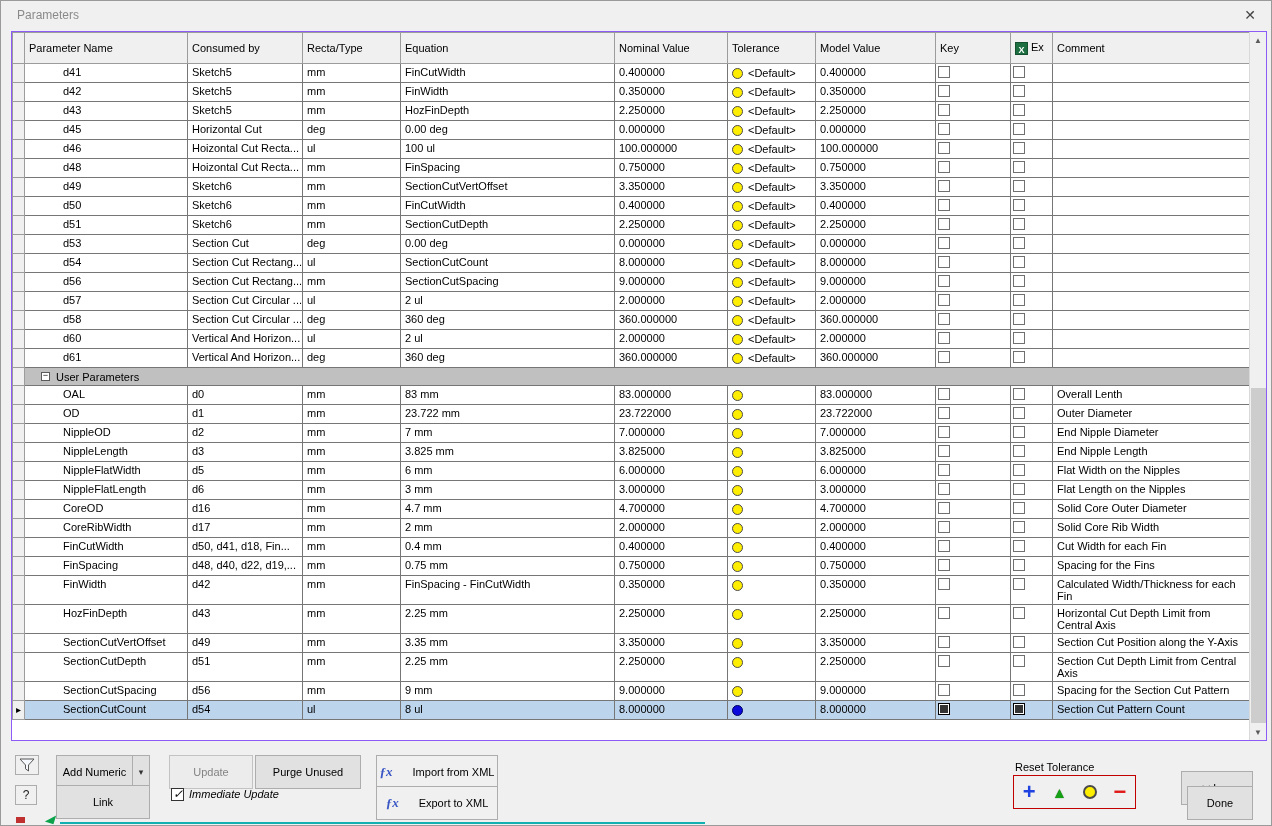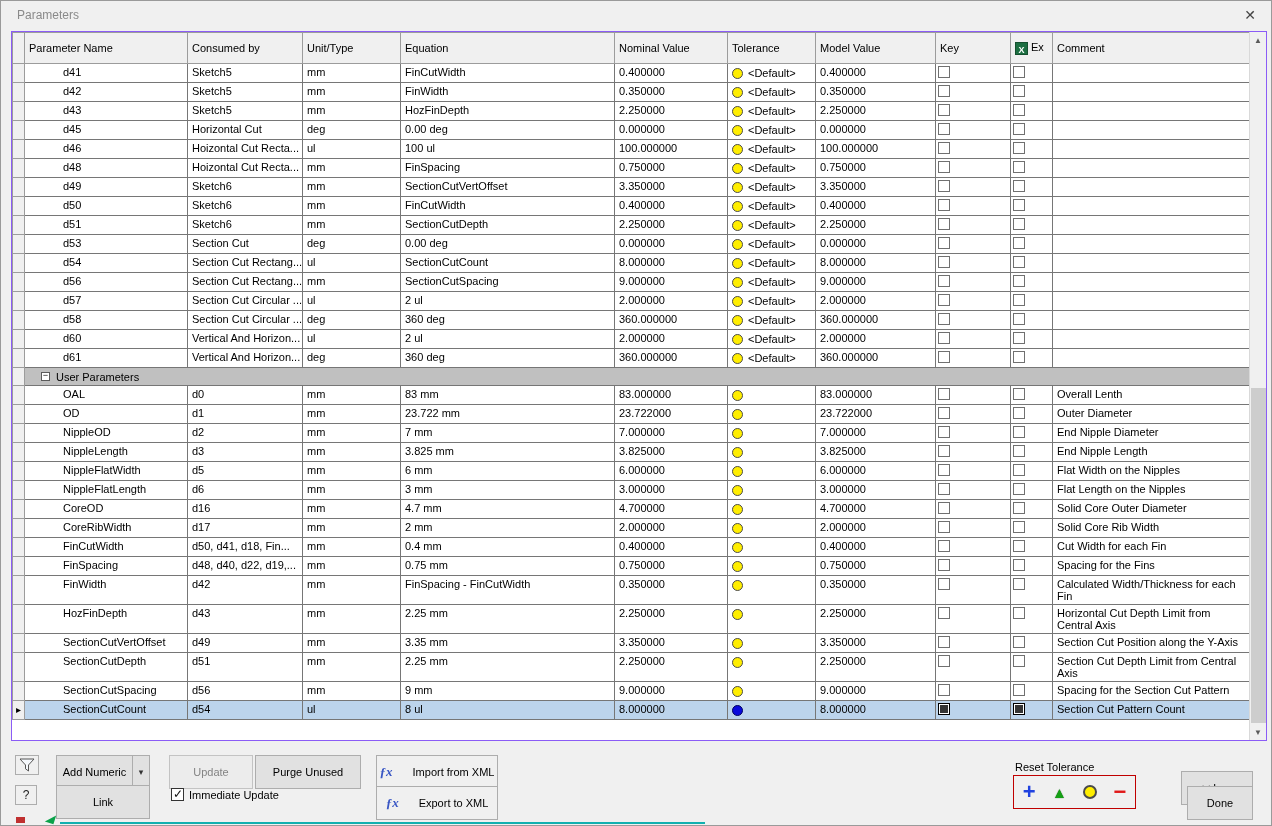--- a/index.html
+++ b/index.html
@@ -54,21 +54,21 @@
   .footer { position:absolute; left:0; top:746px; width:1272px; height:72px; }
   .btn { position:absolute; background:#e1e1e1; border:1px solid #adadad; font-size:11px; display:flex; align-items:center; justify-content:center; cursor:pointer; height:34px; }
   .btn.flat { background:#f0f0f0; }
   .btn.disabled { color:#838383; background:#ececec; border-color:#c3c3c3; cursor:default; }
   .split-main { position:absolute; inset:0 17px 0 0; display:flex; align-items:center; justify-content:center; }
   .split-arrow { position:absolute; right:0; top:0; bottom:0; width:17px; border-left:1px solid #adadad; display:flex; align-items:center; justify-content:center; }
   .split-arrow::after { content:"\25BE"; font-size:9px; color:#333; }
   .fx { font-family:"Liberation Serif", serif; font-style:italic; font-weight:bold; color:#3a57c4; margin-right:20px; font-size:13px; }
   .cb2 { display:inline-block; width:13px; height:13px; border:1px solid #333; background:#fff; position:relative; margin-right:5px; vertical-align:middle; }
   .cb2.checked::after { content:"\2713"; position:absolute; left:1px; top:-2px; font-size:12px; color:#111; }
-  .chk-row { position:absolute; display:flex; align-items:center; cursor:pointer; }
+  .chk-row { position:absolute; display:flex; cursor:pointer;font-style:italic; }
   .rt-label { position:absolute; font-size:11px; }
   .rt-box { position:absolute; border:1px solid #c00000; background:#f0f0f0; display:flex; align-items:center; justify-content:space-around; }
   .rt-btn { width:24px; height:24px; display:flex; align-items:center; justify-content:center; cursor:pointer; }
   .rt-plus::after { content:"+"; color:#2042e0; font-size:22px; font-weight:bold; line-height:20px; }
   .rt-tri::after { content:"\25B2"; color:#15a015; font-size:15px; text-shadow:0 0 1px #064006; }
   .rt-circle { width:14px; height:14px; border-radius:50%; background:#ffee00; border:2px solid #4a4a4a; }
   .rt-minus::after { content:"\2212"; color:#e01818; font-size:22px; font-weight:bold; line-height:18px; }
   .help-q { font-size:12px; color:#222; }
 
   
@@ -99,21 +99,21 @@
           <col style="width:120px">
         <col style="width:75px">
           <col style="width:42px">
           <col>
       </colgroup>
       <thead>
         <tr>
           <th class="gutter-h"></th>
           <th>Parameter Name</th>
           <th>Consumed by</th>
-          <th>Unit/Type</th>
+          <th>Recta/Type</th>
           <th>Equation</th>
           <th>Nominal Value</th>
           <th>Tolerance</th>
           <th>Model Value</th>
           <th>Key</th>
           <th><span class="xlicon"></span><span>Ex</span></th>
           <th>Comment</th>
         </tr>
       </thead>
       <tbody>

